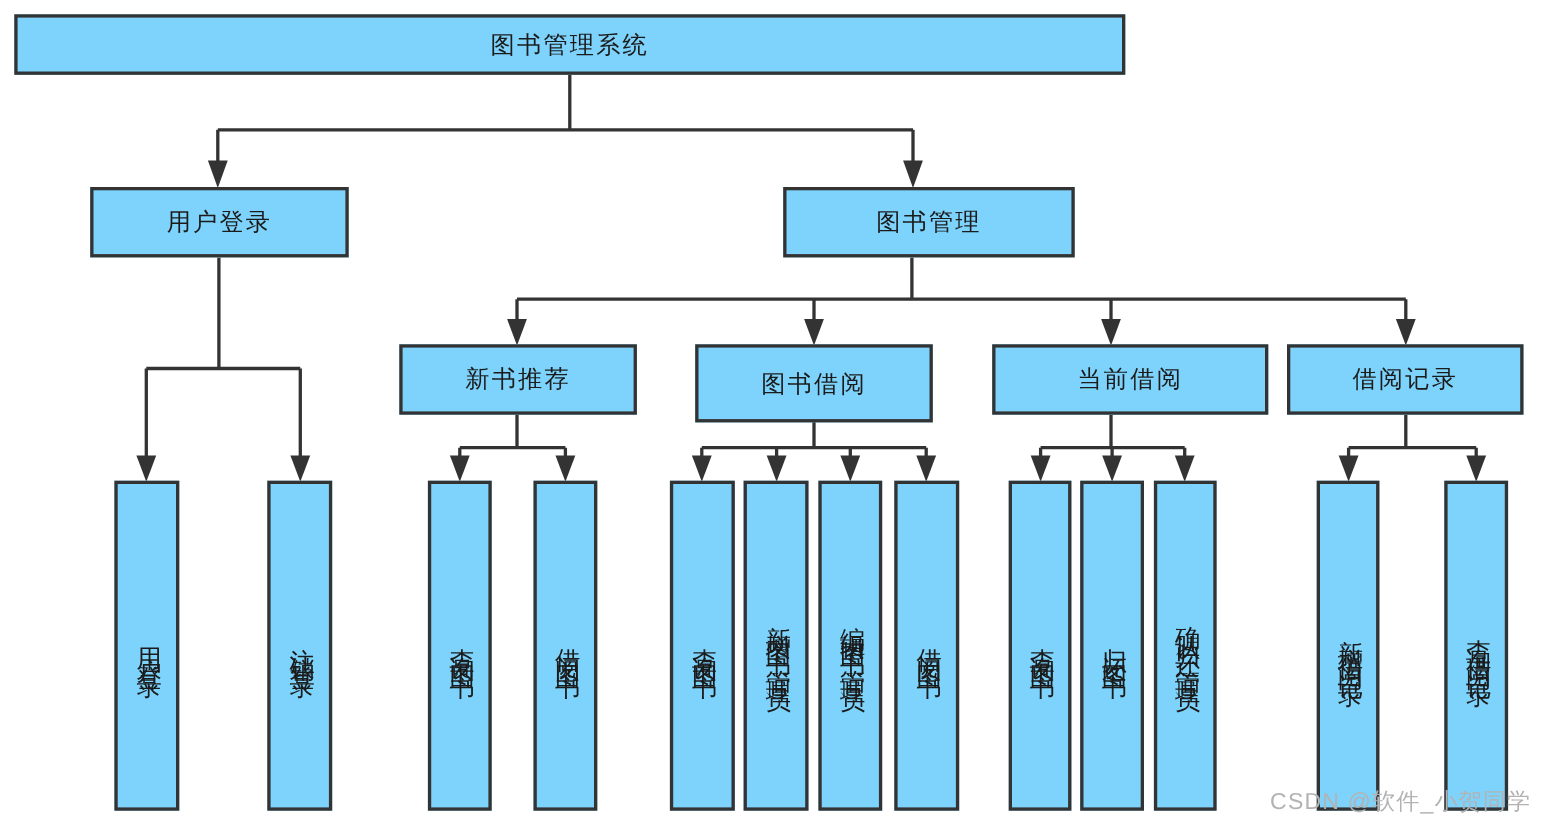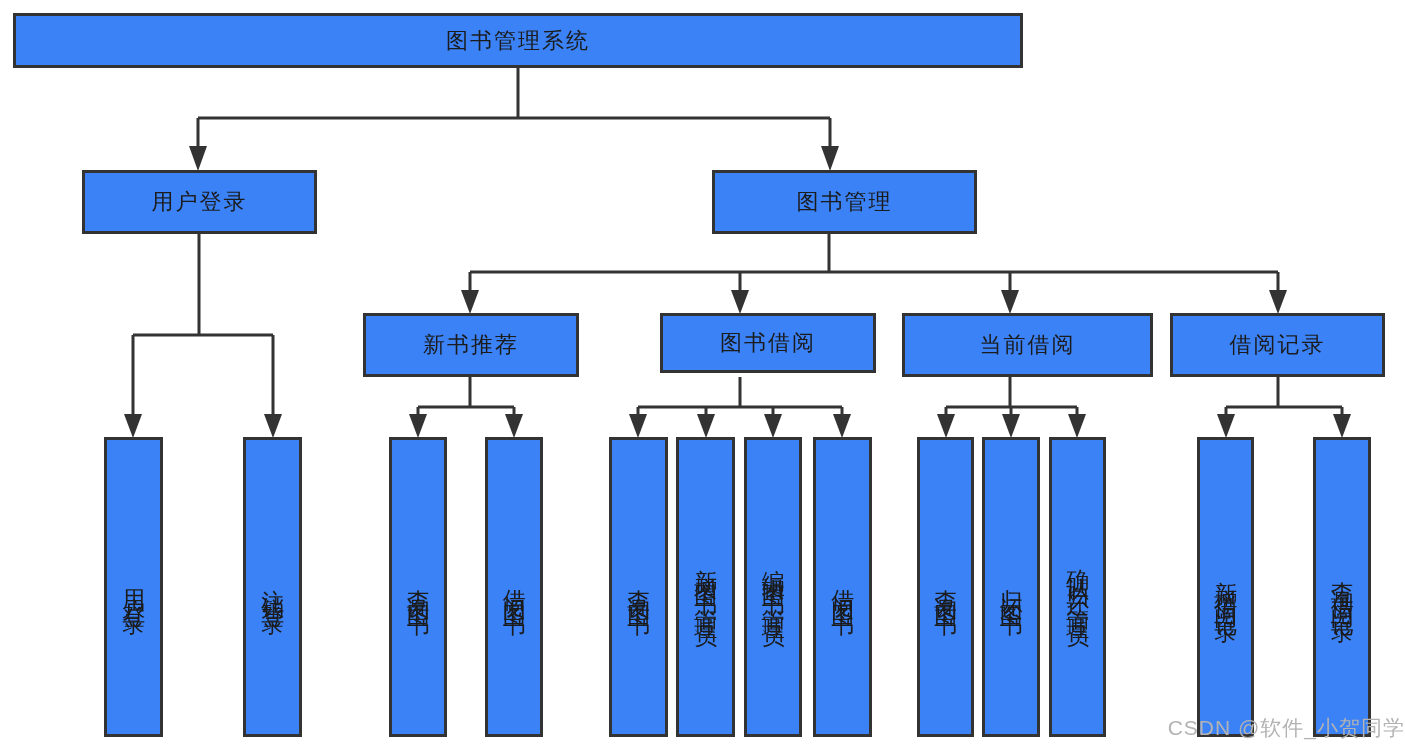--- a/index.html
+++ b/index.html
@@ -28,24 +28,25 @@
     stroke: var(--line);
     stroke-width: 3;
     fill: none;
   }
   .connector-svg polygon {
     fill: var(--line);
     stroke: none;
   }
   .node {
     position: absolute;
-    background: #3b82f6;
+    background: #7dd3fc;
     border: 3px solid var(--line);
     color: var(--text);
     z-index: 2;
+    font-family: Liberation Mono, monospace;
   }
   .hnode {
     display: flex;
     align-items: center;
     justify-content: center;
     font-size: 22px;
     letter-spacing: 2px;
     white-space: nowrap;
   }
   .vleaf {
@@ -53,21 +54,21 @@
     text-orientation: mixed;
     display: grid;
     place-content: center;
     font-size: 23px;
     letter-spacing: 8px;
     line-height: 1.1;
   }
   .watermark {
     position: absolute;
     top: 714px;
-    right: 0;
+    right: 13px;
     font-size: 21px;
     color: var(--watermark);
     letter-spacing: 1px;
     z-index: 3;
     white-space: nowrap;
   }
 </style>
 </head>
 <body>
 
@@ -108,21 +109,21 @@
     <polygon points="1217,414 1235,414 1226,438"></polygon>
     <polygon points="1333,414 1351,414 1342,438"></polygon>
   </svg>
 
   <div class="node hnode" style="left:13px; top:13px; width:1010px; height:55px;">图书管理系统</div>
 
   <div class="node hnode" style="left:82px; top:170px; width:235px; height:64px;">用户登录</div>
   <div class="node hnode" style="left:712px; top:170px; width:265px; height:64px;">图书管理</div>
 
   <div class="node hnode" style="left:363px; top:313px; width:216px; height:64px;">新书推荐</div>
-  <div class="node hnode" style="left:660px; top:313px; width:216px; height:60px;">图书借阅</div>
+  <div class="node hnode" style="left:632px; top:313px; width:216px; height:71px;">图书借阅</div>
   <div class="node hnode" style="left:902px; top:313px; width:251px; height:64px;">当前借阅</div>
   <div class="node hnode" style="left:1170px; top:313px; width:215px; height:64px;">借阅记录</div>
 
   <div class="node vleaf" style="left:104px; top:437px; width:59px; height:300px;">用户登录</div>
   <div class="node vleaf" style="left:243px; top:437px; width:59px; height:300px;">注销登录</div>
 
   <div class="node vleaf" style="left:389px; top:437px; width:58px; height:300px;">查询图书</div>
   <div class="node vleaf" style="left:485px; top:437px; width:58px; height:300px;">借阅图书</div>
 
   <div class="node vleaf" style="left:609px; top:437px; width:59px; height:300px;">查询图书</div>

